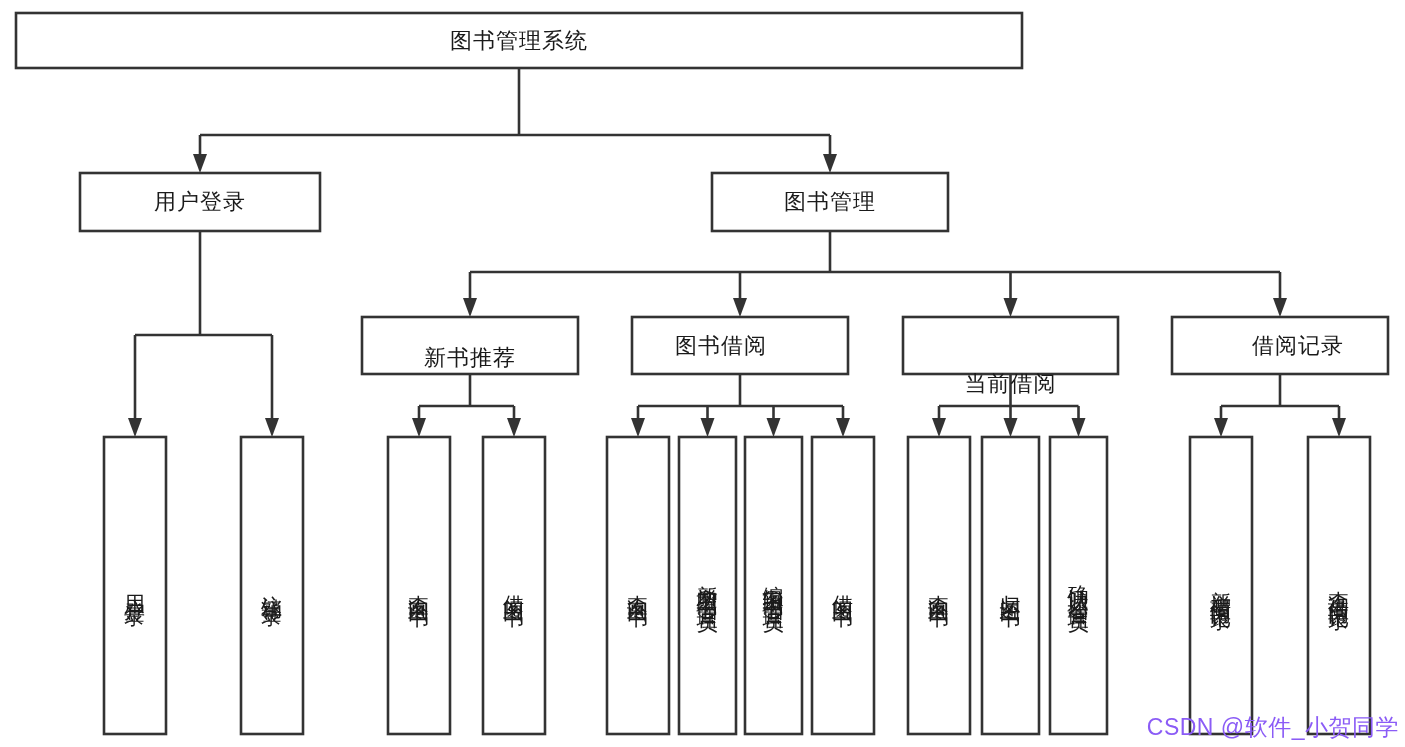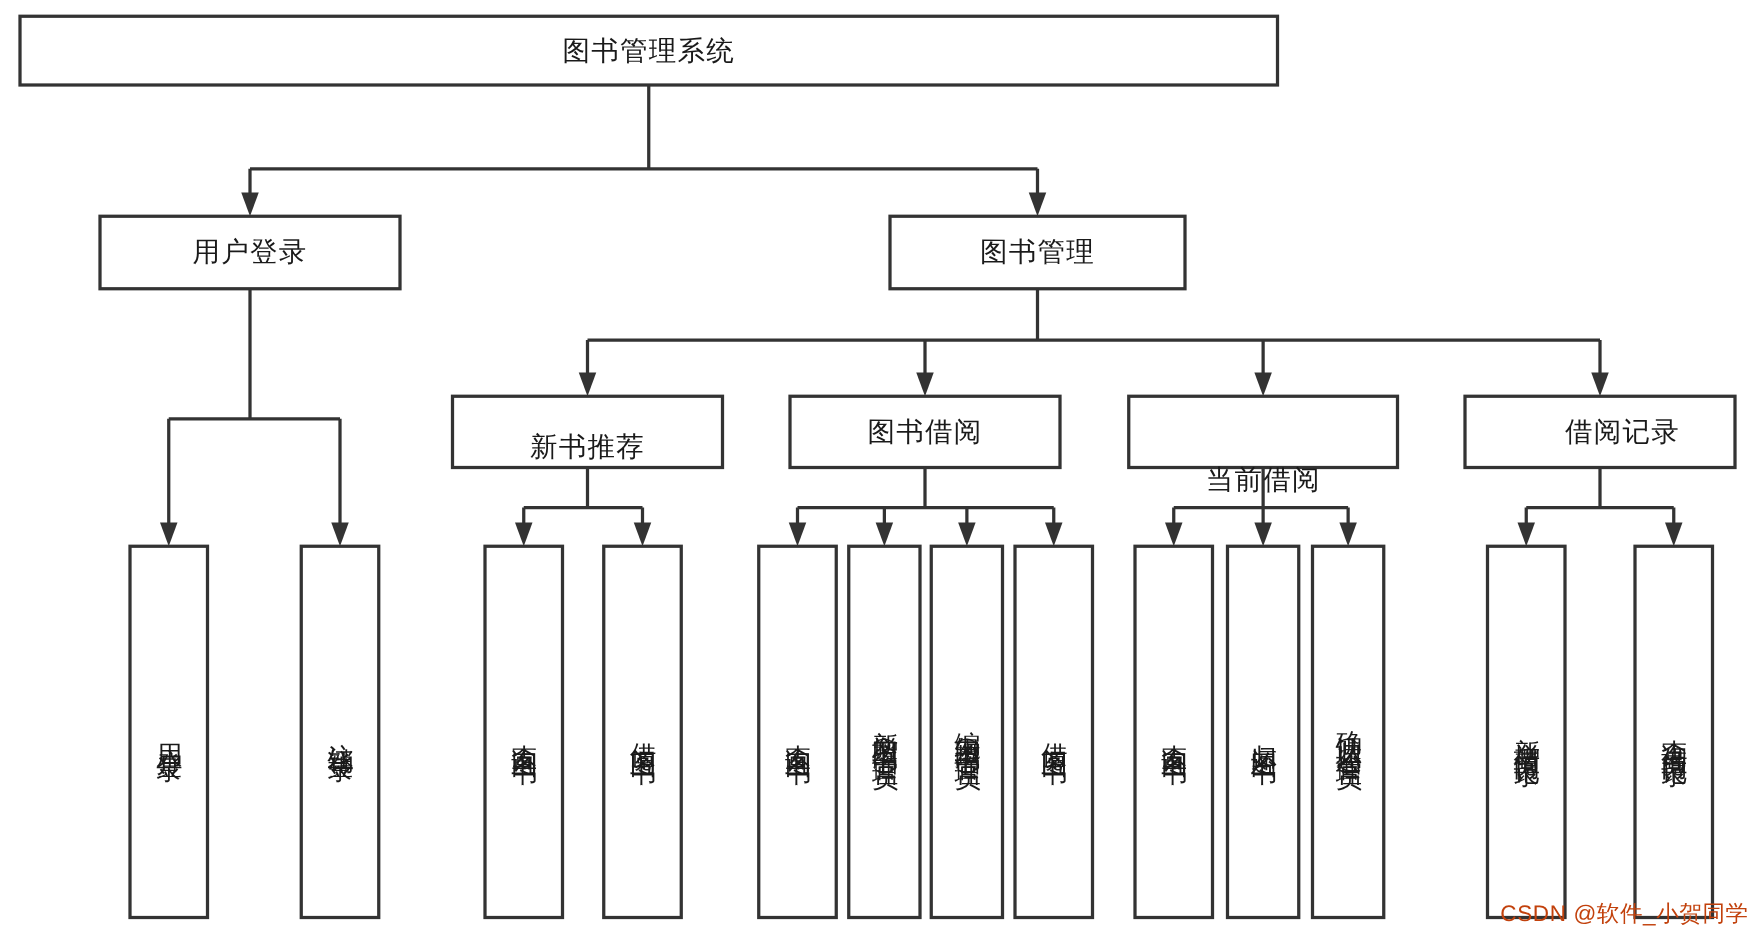--- a/index.html
+++ b/index.html
@@ -72,22 +72,22 @@
     font-size: 22px;
     color: #1a1a1a;
     white-space: nowrap;
     letter-spacing: 1px;
   }
   #watermark {
     position: absolute;
     right: 6px;
     bottom: 4px;
     font-family: "Liberation Sans", "DejaVu Sans", sans-serif;
-    font-size: 18px;
-    color: #c2410c;
+    font-size: 23px;
+    color: #8b5cf6;
     letter-spacing: 0.5px;
     white-space: nowrap;
   }
 </style>
 </head>
 <body>
 
 <div id="diagram-root">
 
   <svg id="diagram-svg" viewBox="0 0 1405 747" preserveAspectRatio="none" xmlns="http://www.w3.org/2000/svg">
@@ -175,21 +175,21 @@
       </div>
       <div class="hlabel-wrap" style="left: 80px; top: 173px; width: 240px; height: 58px;">
         <span class="hlabel-text">用户登录</span>
       </div>
       <div class="hlabel-wrap" style="left: 712px; top: 173px; width: 236px; height: 58px;">
         <span class="hlabel-text">图书管理</span>
       </div>
       <div class="hlabel-wrap" style="left: 362px; top: 317px; width: 216px; height: 57px; margin-top: 12px;">
         <span class="hlabel-text">新书推荐</span>
       </div>
-      <div class="hlabel-wrap" style="left: 632px; top: 317px; width: 216px; height: 57px;">
+      <div class="hlabel-wrap" style="left: 613px; top: 317px; width: 216px; height: 57px;">
         <span class="hlabel-text">图书借阅</span>
       </div>
       <div class="hlabel-wrap" style="left: 903px; top: 317px; width: 215px; height: 57px; margin-top: 38px;">
         <span class="hlabel-text">当前借阅</span>
       </div>
       <div class="hlabel-wrap" style="left: 1172px; top: 317px; width: 252px; height: 57px;">
         <span class="hlabel-text">借阅记录</span>
       </div>
       <div class="vlabel-wrap" style="left: 104px; top: 437px; width: 62px; height: 297px;">
         <span class="vlabel-text">用户登录</span>

